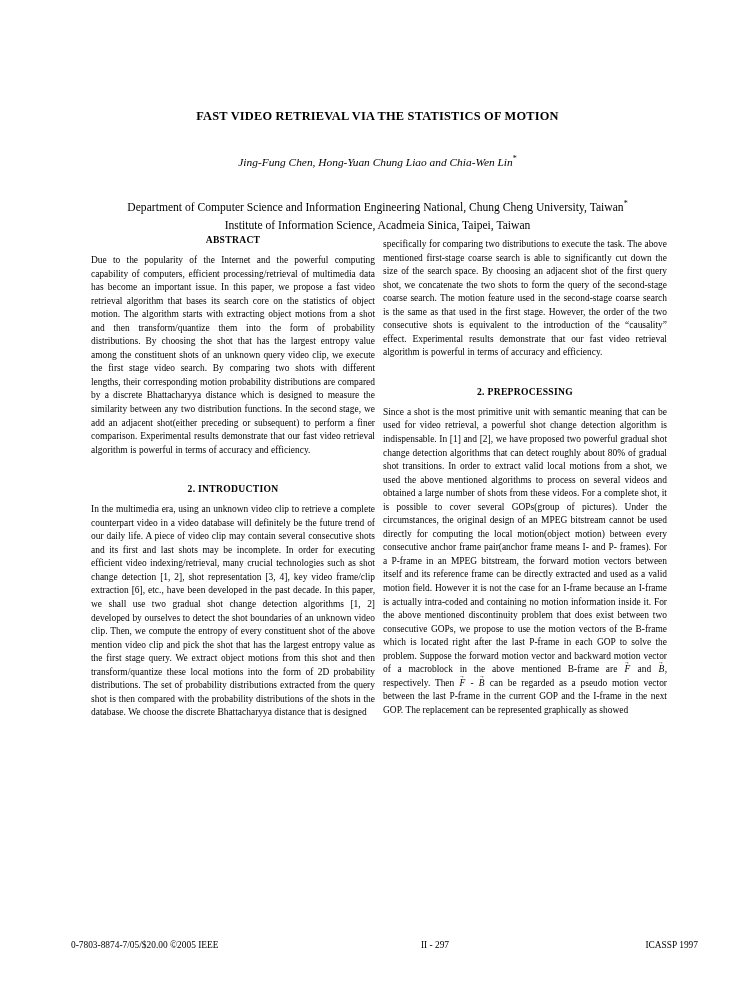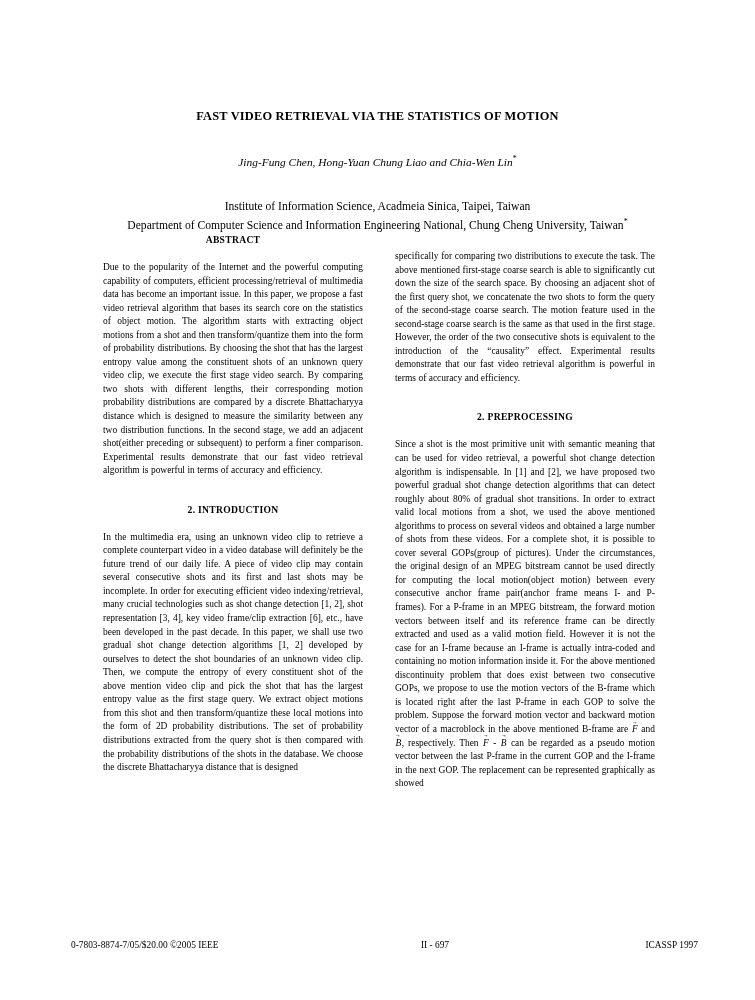--- a/index.html
+++ b/index.html
@@ -75,21 +75,21 @@
     text-align: center;
     font-size: 9.6px;
     font-weight: bold;
     letter-spacing: 0.3px;
     margin: 0 0 9px 0;
   }
   .section-head.spaced-top {
     margin-top: 26px;
   }
   p.body-text {
-    margin: 16px;
+    margin: 4px;
     font-size: 9.45px;
     line-height: 13.55px;
     text-align: justify;
     text-justify: inter-word;
     hyphens: none;
     word-spacing: 0.1px;
   }
 
   
   .vec {
@@ -125,22 +125,22 @@
 </style>
 </head>
 <body>
 
 <div class="page">
 
   <div class="header">
     <h1 class="paper-title">FAST VIDEO RETRIEVAL VIA THE STATISTICS OF MOTION</h1>
     <div class="authors"><span>Jing-Fung Chen, Hong-Yuan Chung Liao and Chia-Wen Lin</span><span class="sup">*</span></div>
     <div class="affiliations">
+      <div><span>Department of Computer Science and Information Engineering National, Chung Cheng University, Taiwan</span><span class="sup">*</span></div>
       <div>Institute of Information Science, Acadmeia Sinica, Taipei, Taiwan</div>
-      <div><span>Department of Computer Science and Information Engineering National, Chung Cheng University, Taiwan</span><span class="sup">*</span></div>
     </div>
   </div>
 
   <div class="columns">
 
     <div class="col">
       <h2 class="section-head">ABSTRACT</h2>
       <p class="body-text">Due to the popularity of the Internet and the powerful computing capability of computers, efficient processing/retrieval of multimedia data has become an important issue. In this paper, we propose a fast video retrieval algorithm that bases its search core on the statistics of object motion. The algorithm starts with extracting object motions from a shot and then transform/quantize them into the form of probability distributions. By choosing the shot that has the largest entropy value among the constituent shots of an unknown query video clip, we execute the first stage video search. By comparing two shots with different lengths, their corresponding motion probability distributions are compared by a discrete Bhattacharyya distance which is designed to measure the similarity between any two distribution functions. In the second stage, we add an adjacent shot(either preceding or subsequent) to perform a finer comparison. Experimental results demonstrate that our fast video retrieval algorithm is powerful in terms of accuracy and efficiency.</p>
       <h2 class="section-head spaced-top">2.  INTRODUCTION</h2>
       <p class="body-text">In the multimedia era, using an unknown video clip to retrieve a complete counterpart video in a video database will definitely be the future trend of our daily life. A piece of video clip may contain several consecutive shots and its first and last shots may be incomplete. In order for executing efficient video indexing/retrieval, many crucial technologies such as shot change detection [1, 2], shot representation [3, 4], key video frame/clip extraction [6], etc., have been developed in the past decade. In this paper, we shall use two gradual shot change detection algorithms [1, 2] developed by ourselves to detect the shot boundaries of an unknown video clip. Then, we compute the entropy of every constituent shot of the above mention video clip and pick the shot that has the largest entropy value as the first stage query. We extract object motions from this shot and then transform/quantize these local motions into the form of 2D probability distributions. The set of probability distributions extracted from the query shot is then compared with the probability distributions of the shots in the database. We choose the discrete Bhattacharyya distance that is designed</p>
@@ -149,17 +149,17 @@
     <div class="col">
       <p class="body-text">specifically for comparing two distributions to execute the task. The above mentioned first-stage coarse search is able to significantly cut down the size of the search space. By choosing an adjacent shot of the first query shot, we concatenate the two shots to form the query of the second-stage coarse search. The motion feature used in the second-stage coarse search is the same as that used in the first stage. However, the order of the two consecutive shots is equivalent to the introduction of the “causality” effect. Experimental results demonstrate that our fast video retrieval algorithm is powerful in terms of accuracy and efficiency.</p>
       <h2 class="section-head spaced-top">2.  PREPROCESSING</h2>
       <p class="body-text"><span>Since a shot is the most primitive unit with semantic meaning that can be used for video retrieval, a powerful shot change detection algorithm is indispensable. In [1] and [2], we have proposed two powerful gradual shot change detection algorithms that can detect roughly about 80% of gradual shot transitions. In order to extract valid local motions from a shot, we used the above mentioned algorithms to process on several videos and obtained a large number of shots from these videos. For a complete shot, it is possible to cover several GOPs(group of pictures). Under the circumstances, the original design of an MPEG bitstream cannot be used directly for computing the local motion(object motion) between every consecutive anchor frame pair(anchor frame means I- and P- frames). For a P-frame in an MPEG bitstream, the forward motion vectors between itself and its reference frame can be directly extracted and used as a valid motion field. However it is not the case for an I-frame because an I-frame is actually intra-coded and containing no motion information inside it. For the above mentioned discontinuity problem that does exist between two consecutive GOPs, we propose to use the motion vectors of the B-frame which is located right after the last P-frame in each GOP to solve the problem. Suppose the forward motion vector and backward motion vector of a macroblock in the above mentioned B-frame are </span><span class="vec">F</span><span> and </span><span class="vec">B</span><span>, respectively. Then </span><span class="vec">F</span><span> - </span><span class="vec">B</span><span> can be regarded as a pseudo motion vector between the last P-frame in the current GOP and the I-frame in the next GOP. The replacement can be represented graphically as showed</span></p>
     </div>
 
   </div>
 
   <div class="footer">
     <span class="f-left">0-7803-8874-7/05/$20.00 ©2005 IEEE</span>
-    <span class="f-mid">II - 697</span>
+    <span class="f-mid">II - 297</span>
     <span class="f-right">ICASSP 1997</span>
   </div>
 
 </div>
 
 </body></html>

